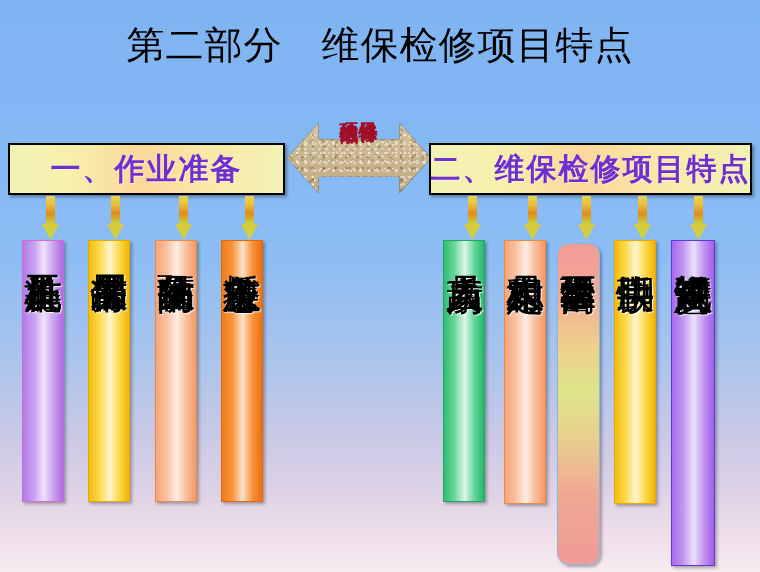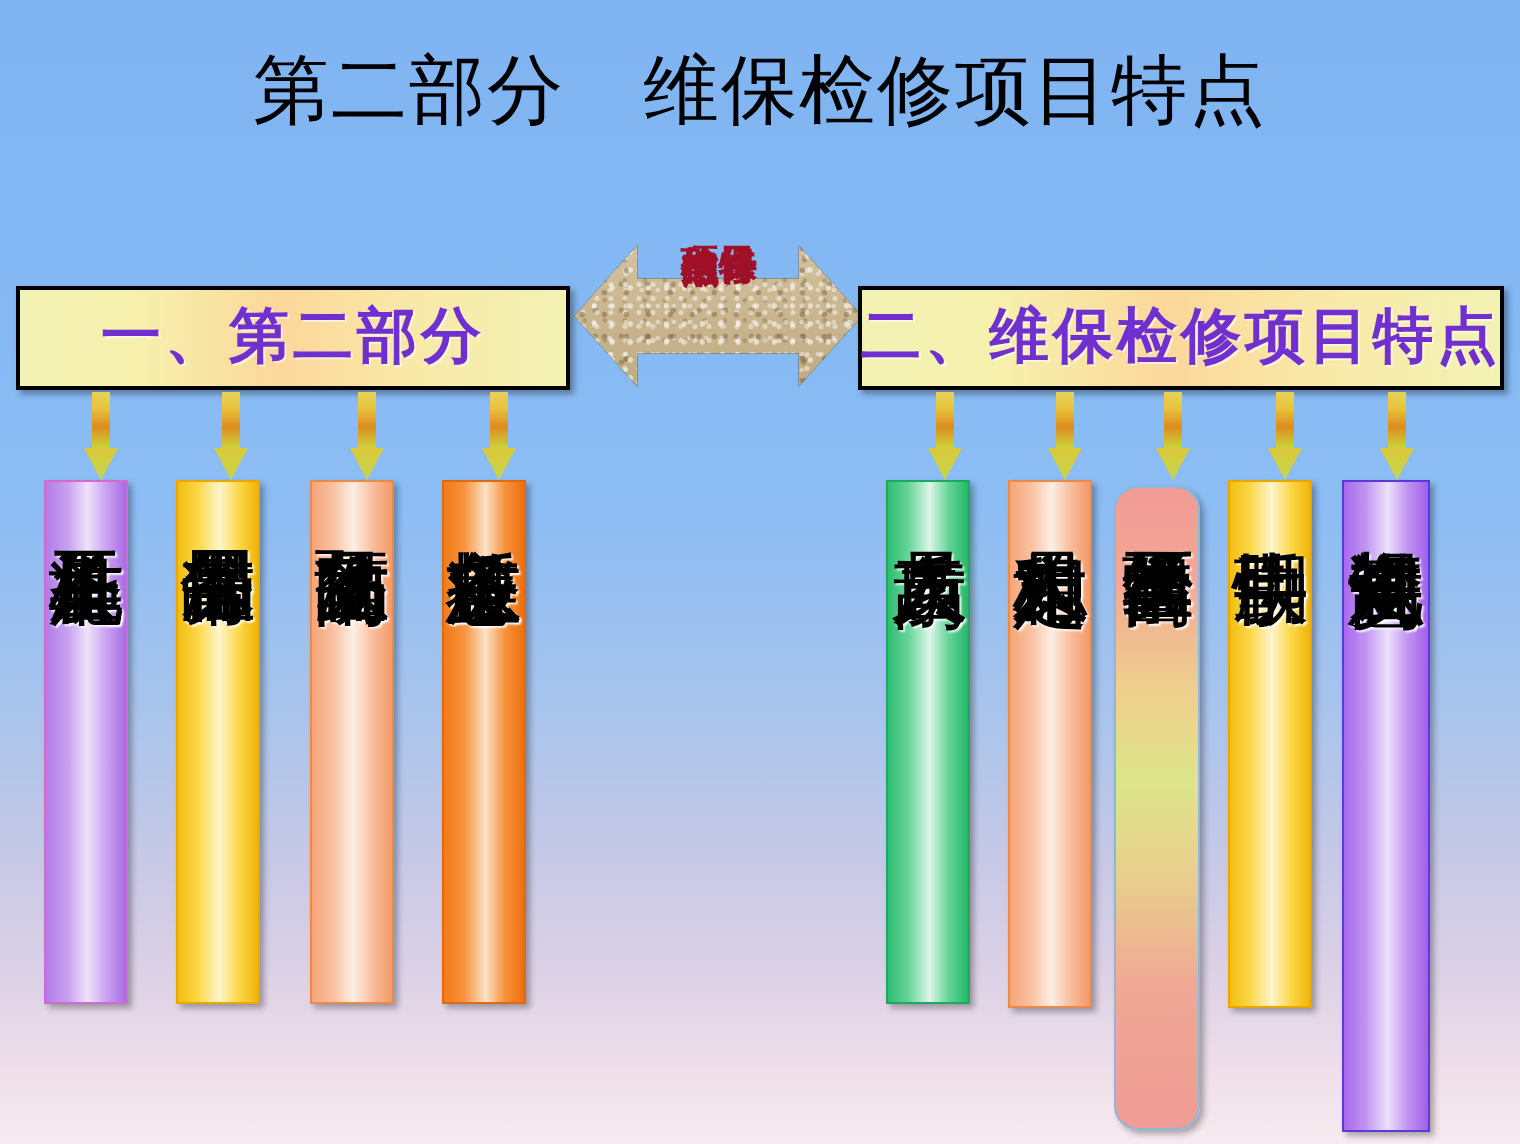--- a/index.html
+++ b/index.html
@@ -251,21 +251,21 @@
   }
 </style>
 </head>
 <body>
 
 <div id="slide">
 
   <div id="title">第二部分　维保检修项目特点</div>
 
   <div class="banner" id="banner-left">
-    <span class="banner-label">一、第二部分</span>
+    <span class="banner-label">一、作业准备</span>
   </div>
 
   <div id="center-arrow">
     <div class="arrow-outline"></div>
     <div class="arrow-shape"></div>
     <div id="center-arrow-text">
       <span class="v-col">保修目特</span>
       <span class="v-col">维检项的点</span>
     </div>
   </div>

